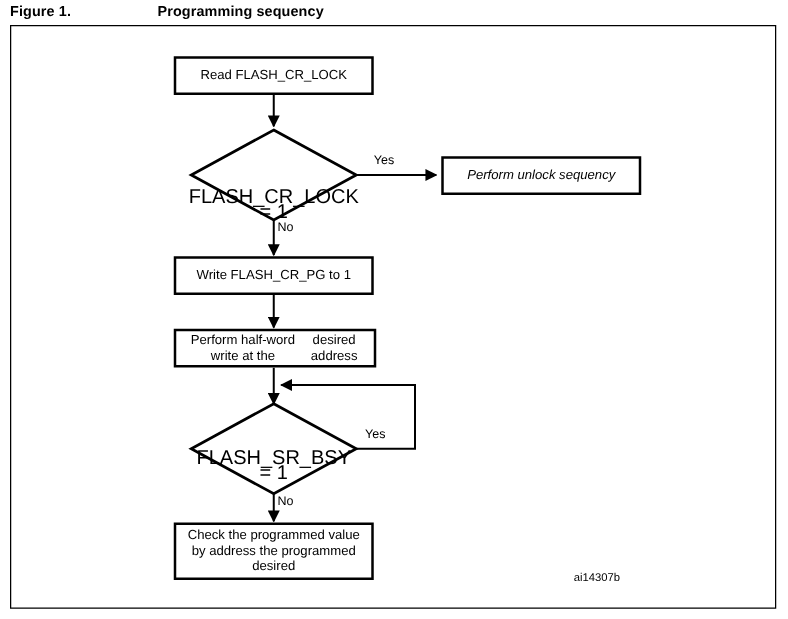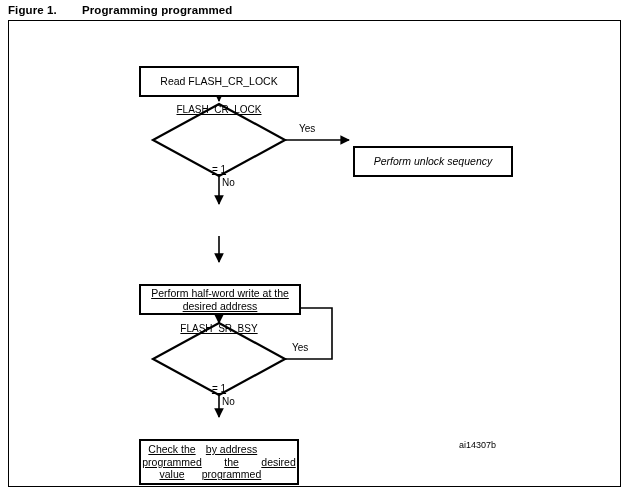--- a/index.html
+++ b/index.html
@@ -19,20 +19,21 @@
     left: 8px;
     top: 0px;
     width: 614px;
     height: 20px;
     display: flex;
     align-items: center;
     font-size: 11.5px;
     font-weight: bold;
     color: #000000;
     letter-spacing: 0.1px;
+    gap: 44px;
   }
   #figure-title .fig-label {
     display: inline-block;
     width: 74px;
     flex: 0 0 74px;
   }
   #figure-frame {
     position: absolute;
     left: 8px;
     top: 20px;
@@ -56,62 +57,60 @@
     border: 2px solid #000000;
     background: #ffffff;
     display: flex;
     align-items: center;
     justify-content: center;
     text-align: center;
     font-size: 10.5px;
     color: #000000;
     line-height: 12.5px;
     padding: 0 6px;
-    margin-top: 21px;
   }
   
   .decision {
     position: absolute;
   }
   .decision .dtext {
     position: absolute;
     left: 0;
     top: 0;
     width: 100%;
     height: 100%;
     display: flex;
     flex-direction: column;
     align-items: center;
-    justify-content: space-between;
+    justify-content: flex-end;
     text-align: center;
-    font-size: 10px;
+    font-size: 16px;
     line-height: 12px;
     color: #000000;
     pointer-events: none;
-    text-decoration: underline;
   }
   .edge-label {
     position: absolute;
     font-size: 10px;
     color: #000000;
     white-space: nowrap;
   }
   #figure-id {
     position: absolute;
     font-size: 9px;
     color: #000000;
     white-space: nowrap;
   }
 </style>
 </head>
 <body>
 
 <div id="figure-title">
   <span class="fig-label">Figure 1.</span>
-  <span>Programming programmed</span>
+  <span>Programming sequency</span>
 </div>
 
 <div id="figure-frame">
 
   <svg id="flow-canvas" viewBox="0 0 613 467" xmlns="http://www.w3.org/2000/svg">
     <defs>
       <marker id="arrow" viewBox="0 0 10 10" refX="9" refY="5" markerWidth="6" markerHeight="6" orient="auto-start-reverse">
         <path d="M 0 0 L 10 5 L 0 10 z" fill="#000000"></path>
       </marker>
     </defs>
@@ -136,46 +135,49 @@
   </svg>
 
   <div class="proc-box" style="left:130px; top:24px; width:160px; height:31px;">
     <span>Read FLASH_CR_LOCK</span>
   </div>
 
   <div class="proc-box" style="left:344px; top:104px; width:160px; height:31px;font-style:italic;">
     <span>Perform unlock sequency</span>
   </div>
 
+  <div class="proc-box" style="left:130px; top:184px; width:160px; height:31px;">
+    <span>Write FLASH_CR_PG to 1</span>
+  </div>
 
-  <div class="proc-box" style="left:130px; top:242px; width:162px; height:31px; flex-direction:column;text-decoration:underline;">
+  <div class="proc-box" style="left:130px; top:242px; width:162px; height:31px; flex-direction:row;">
     <span>Perform half-word write at the</span>
     <span>desired address</span>
   </div>
 
-  <div class="proc-box" style="left:130px; top:397px; width:160px; height:46px; flex-direction:row;text-decoration:underline;">
+  <div class="proc-box" style="left:130px; top:397px; width:160px; height:46px; flex-direction:column;">
     <span>Check the programmed value</span>
     <span>by address the programmed</span>
     <span>desired</span>
   </div>
 
   <div class="decision" style="left:144px; top:83px; width:132px; height:72px;">
     <div class="dtext">
       <span>FLASH_CR_LOCK</span>
       <span>= 1</span>
     </div>
   </div>
 
-  <div class="decision" style="left:144px; top:302px; width:132px; height:72px;">
+  <div class="decision" style="left:144px; top:292px; width:132px; height:72px;">
     <div class="dtext">
       <span>FLASH_SR_BSY</span>
       <span>= 1</span>
     </div>
   </div>
 
   <span class="edge-label" style="left:290px; top:102px;">Yes</span>
   <span class="edge-label" style="left:213px; top:156px;">No</span>
   <span class="edge-label" style="left:283px; top:321px;">Yes</span>
   <span class="edge-label" style="left:213px; top:375px;">No</span>
 
-  <span id="figure-id" style="left:450px; top:419px;">ai14307b</span>
+  <span id="figure-id" style="left:450px; top:436px;">ai14307b</span>
 
 </div>
 
 </body></html>

